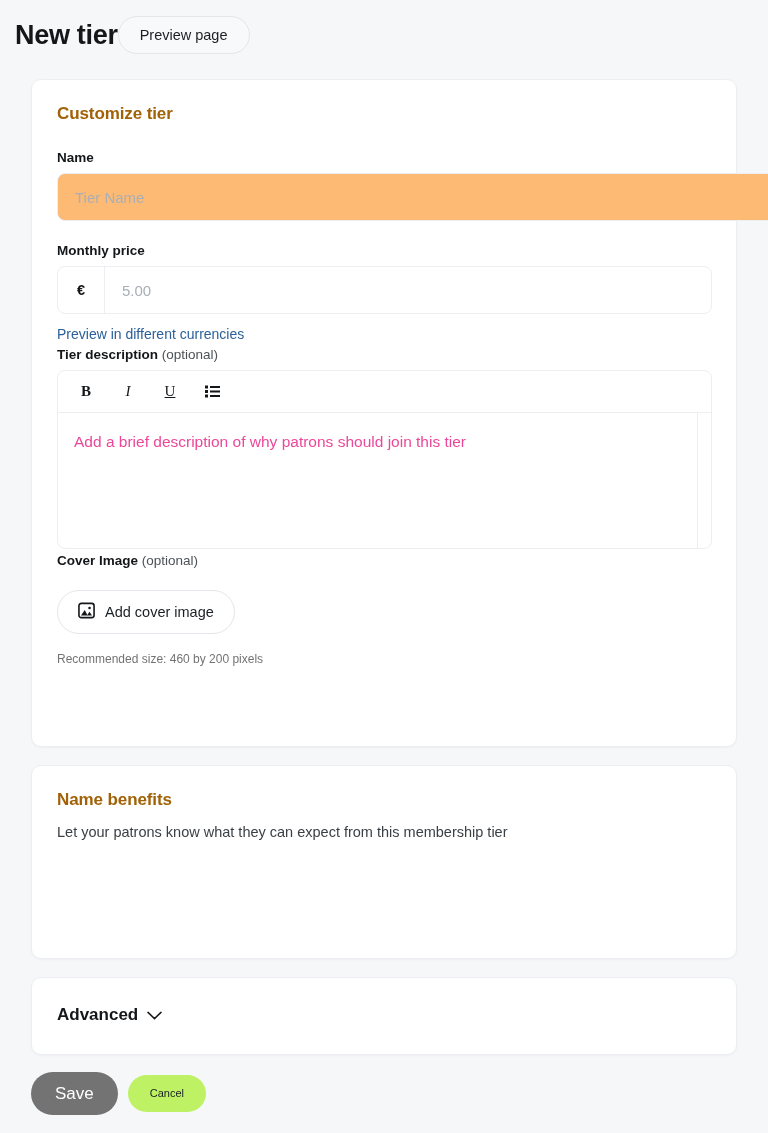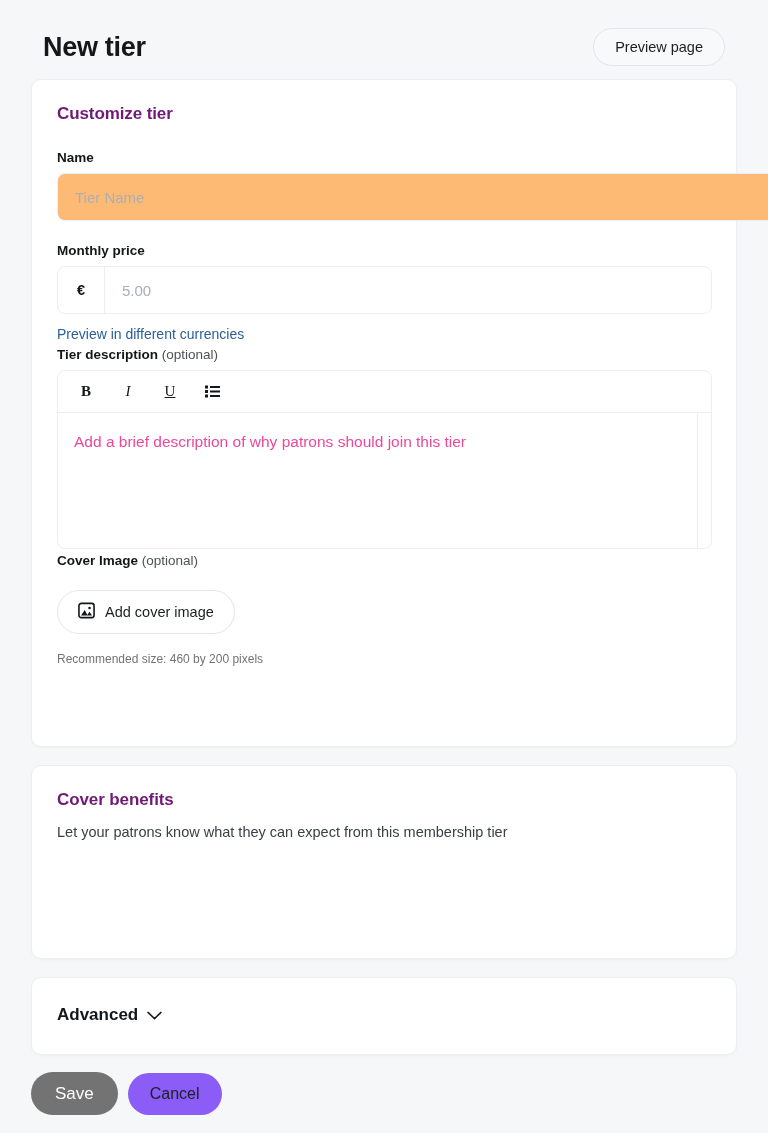--- a/index.html
+++ b/index.html
@@ -16,27 +16,27 @@
   .page {
     position: relative;
     width: 768px;
     height: 1133px;
     background: #f6f7f9;
   }
 
   
   .header {
     position: absolute;
-    top: 12px; left: 0;
+    top: 0; left: 0;
     width: 768px;
     height: 70px;
     display: flex;
     align-items: center;
-    justify-content: space-between;
-    padding: 0 43px;
+    justify-content: flex-start;
+    padding: 0 15px;
   }
   .page-title {
     font-size: 27px;
     font-weight: bold;
     letter-spacing: -0.3px;
     color: #14171a;
   }
   .preview-btn {
     border: 1px solid #e3e6ea;
     background: #f8f9fb;
@@ -61,21 +61,21 @@
   }
   #card-customize { top: 79px; height: 668px; }
   #card-benefits  { top: 765px; height: 194px; }
   #card-advanced  { top: 977px; height: 78px; }
 
   .card-inner { padding: 24px 25px 0 25px; }
 
   .card-heading {
     font-size: 17px;
     font-weight: bold;
-    color: #701a75;
+    color: #a16207;
     letter-spacing: -0.1px;
   }
 
   .field-label {
     font-size: 13.5px;
     font-weight: bold;
     color: #14171a;
     margin-bottom: 8px;
   }
   .field-label .opt {
@@ -236,26 +236,26 @@
     color: #fff;
     border: none;
     border-radius: 999px;
     padding: 13px 24px;
     font-size: 17px;
     cursor: pointer;
     font-family: "Liberation Sans", sans-serif;
     line-height: 1;
   }
   .btn-cancel {
-    background: #8b5cf6;
+    background: #bef264;
     color: #1b1f23;
     border: none;
     border-radius: 999px;
     padding: 13px 22px;
-    font-size: 16px;
+    font-size: 11px;
     cursor: pointer;
     font-family: "Liberation Sans", sans-serif;
     line-height: 1;
   }
   .mt12 { margin-top: 12px; }
   .mt14 { margin-top: 14px; }
   .mt18 { margin-top: 18px; }
   .mt20 { margin-top: 4px; }
   .mt22 { margin-top: 22px; }
   .mt26 { margin-top: 26px; }
@@ -335,21 +335,21 @@
           <span>Add cover image</span>
         </button>
         <div class="helper-text mt18">Recommended size: 460 by 200 pixels</div>
       </div>
 
     </div>
   </div>
 
   <div class="card" id="card-benefits">
     <div class="card-inner">
-      <div class="card-heading">Cover benefits</div>
+      <div class="card-heading">Name benefits</div>
       <div class="card-sub mt14">Let your patrons know what they can expect from this membership tier</div>
     </div>
   </div>
 
   <div class="card" id="card-advanced">
     <div class="advanced-row">
       <span class="advanced-label">Advanced</span>
       <span>
         <svg width="15" height="9" viewBox="0 0 15 9" aria-hidden="true">
           <path d="M1 1.4 L7.5 7.6 L14 1.4" fill="none" stroke="#14171a" stroke-width="1.5" stroke-linecap="round"></path>

